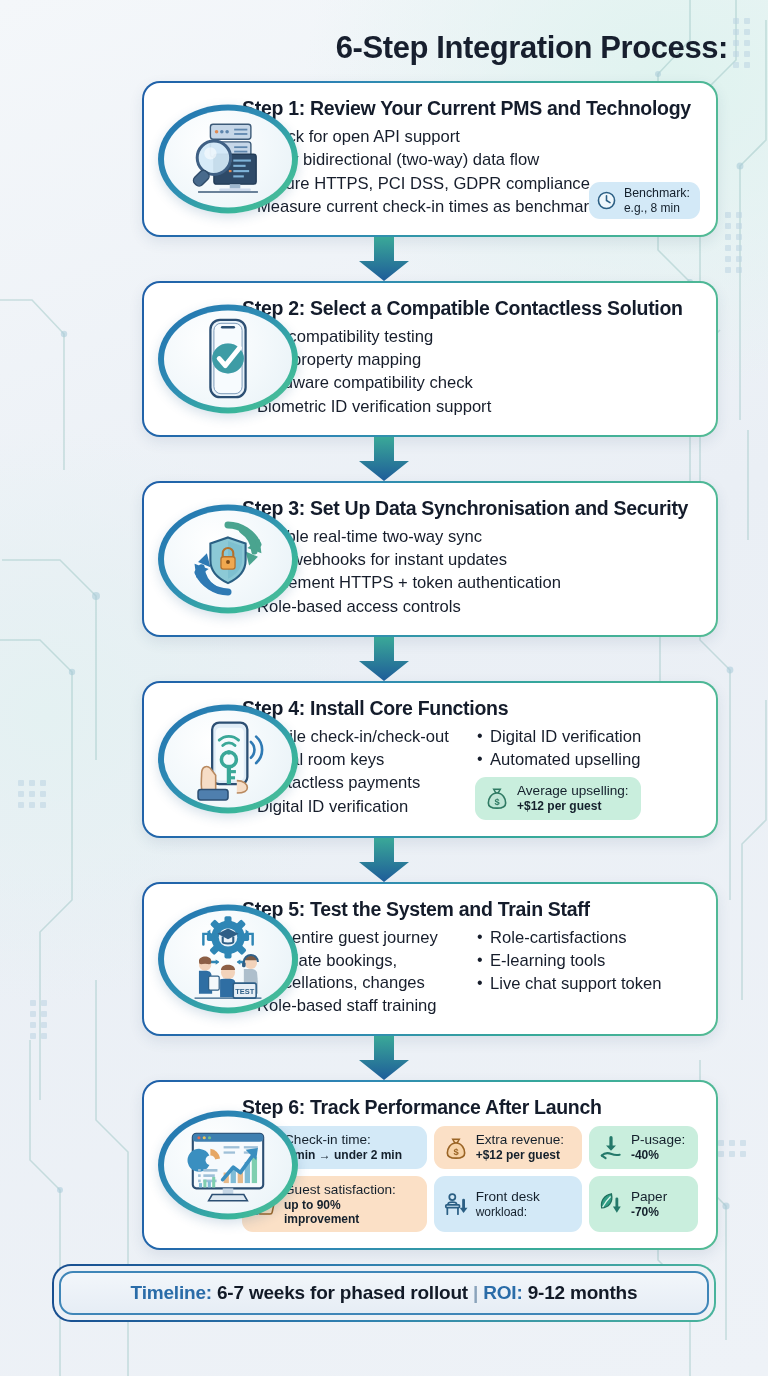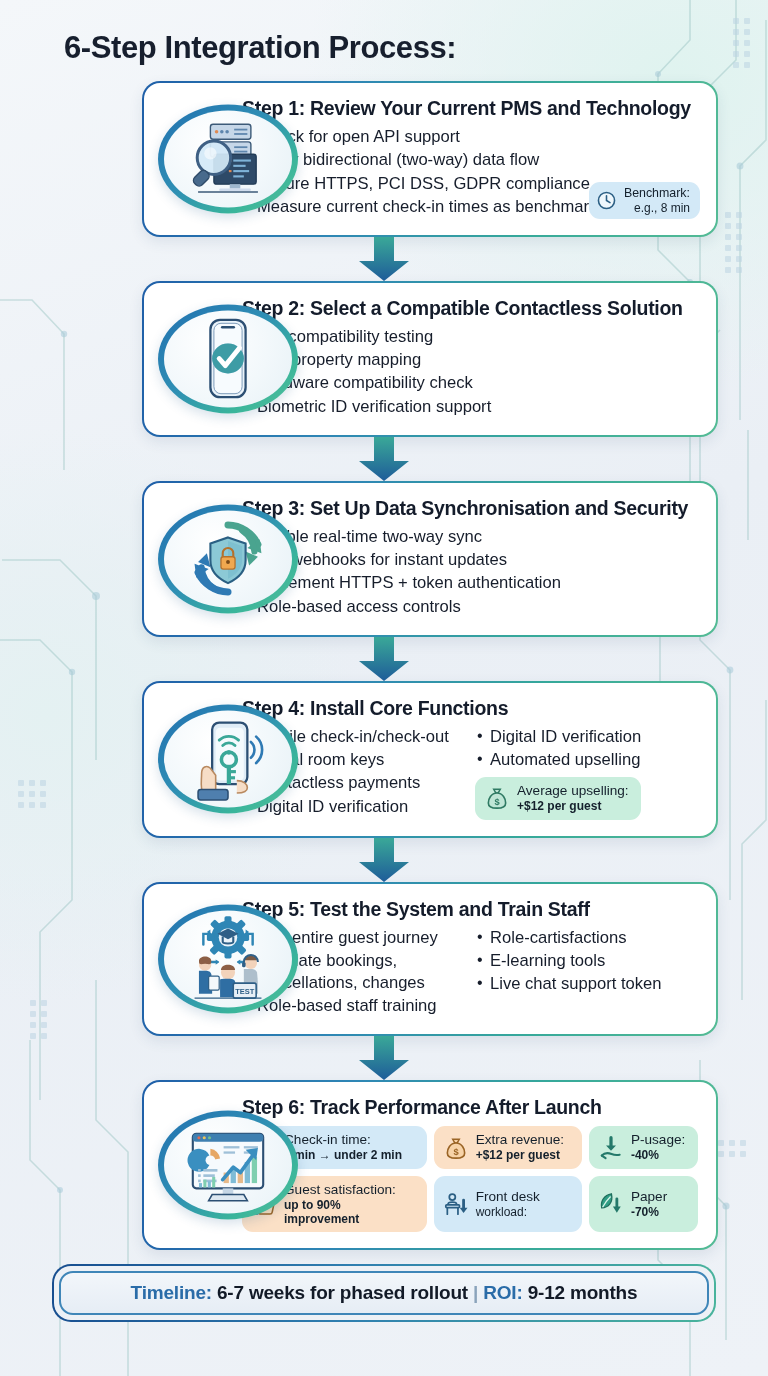--- a/index.html
+++ b/index.html
@@ -19,22 +19,22 @@
       radial-gradient(ellipse 600px 500px at 88% 6%, #dff3ef 0%, rgba(223,243,239,0) 62%),
       radial-gradient(ellipse 520px 480px at 6% 52%, #e4f1f2 0%, rgba(228,241,242,0) 60%),
       linear-gradient(160deg, #f4f7fa 0%, #eaeff5 45%, #eef2f7 100%);
   }
   .dots { position: absolute; display: grid; gap: 5px; }
   .dots i { width: 6px; height: 6px; background: #bcd4e2; opacity: .55; display: block; border-radius: 1px; }
 
   
   .title {
     position: relative; z-index: 3;
-    text-align: left;
-    padding: 28px 64px 14px;
+    text-align: right;
+    padding: 28px 40px 14px;
     color: #171f2e;
     font-size: 31px;
     font-weight: bold;
     line-height: 1.26;
     letter-spacing: -0.4px;
   }
 
   
   .flow { position: relative; z-index: 2; padding: 0 14px; }
 
@@ -111,21 +111,21 @@
   }
   .badge svg { width: 26px; height: 26px; flex: none; }
   .badge .btxt { font-size: 13.6px; color: #14202c; }
   .badge .btxt b { display: block; font-size: 12px; font-weight: bold; }
   .badge.blue  { background: #d3e9f7; }
   .badge.mint  { background: #c9eedd; }
   .badge.peach { background: #fbe0c6; }
 
   .b-float {
     position: absolute;
-    right: 16px; bottom: 16px; text-align: right;
+    right: 16px; bottom: 16px;
   }
   .b-float .badge { padding: 4px 10px 4px 7px; }
   .b-float .badge .btxt { font-size: 12.4px; line-height: 1.2; }
   .b-float .badge .btxt b { font-size: 12px; font-weight: normal; }
   .b-float .badge svg { width: 21px; height: 21px; }
 
   .inline-badge { margin-top: 6px; }
 
   .badge-grid {
     display: grid;

